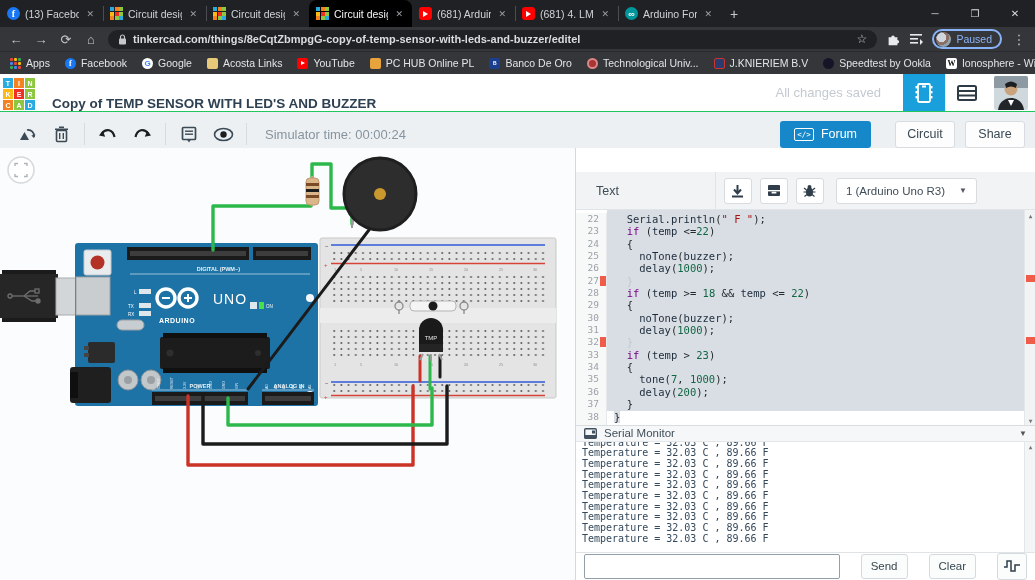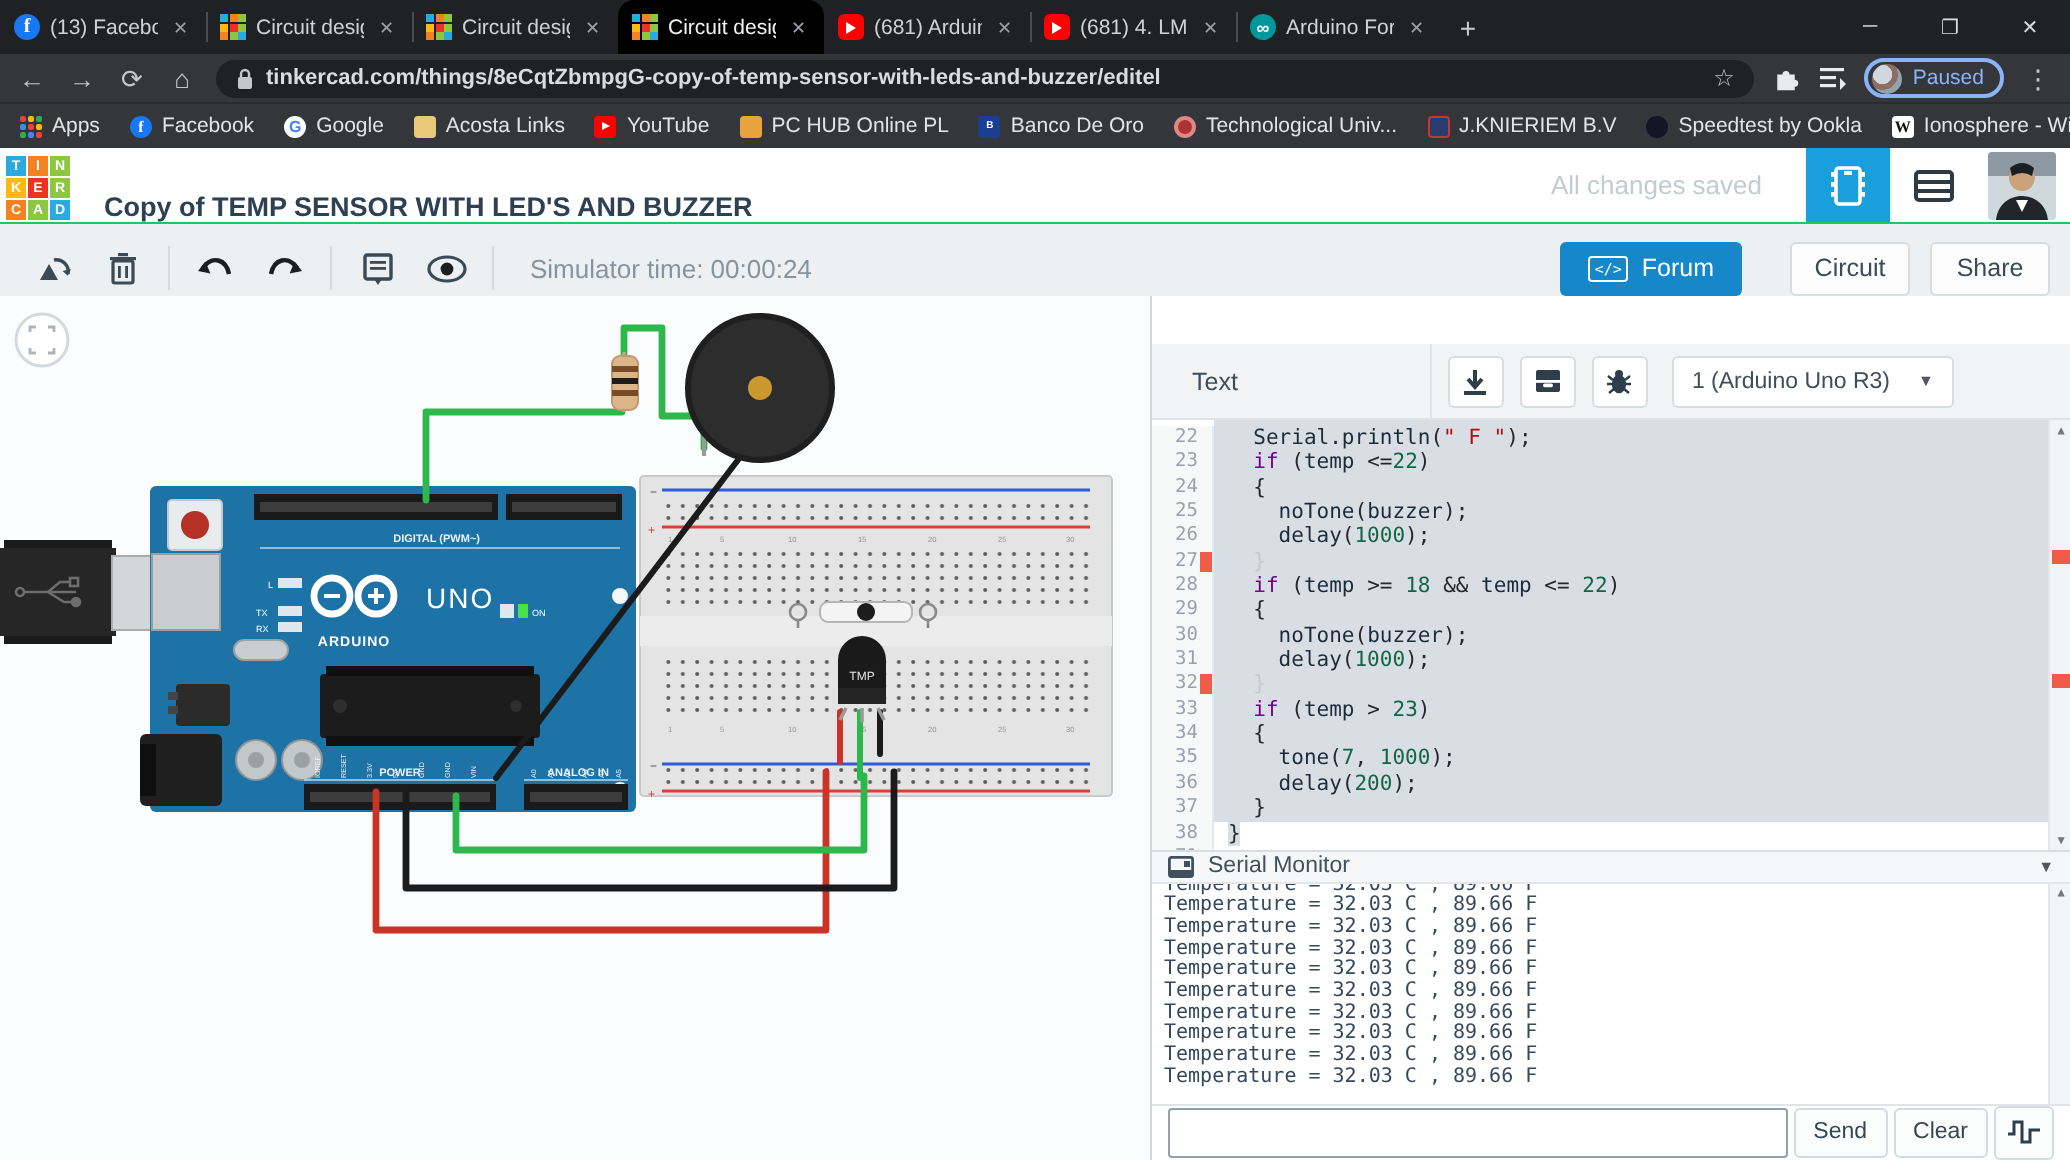--- a/index.html
+++ b/index.html
@@ -122,21 +122,21 @@
   
   .sm-head { height:17px; background:#f6f7f8; border-top:1px solid #d9dde0; border-bottom:1px solid #e4e7ea; display:flex; align-items:center; padding:0 8px; gap:7px; }
   .sm-title { font-size:11.5px; color:#41505c; }
   .sm-caret { margin-left:auto; font-size:8px; color:#555; }
   .sm-out { position:relative; height:116px; overflow:hidden; font-family:"DejaVu Sans Mono",monospace; }
   .sm-lines { margin-top:-4px; padding-left:6px; }
   .sm-line { font-size:10px; line-height:10.7px; color:#35495c; white-space:nowrap; }
   .sm-scroll { position:absolute; right:0; top:0; bottom:0; width:11px; background:#f4f5f6; border-left:1px solid #e4e7ea; }
 
   
-  .sm-input-row { flex:1; border-top:1px solid #e1e4e7; display:flex; align-items:center; padding:0 8px; gap:3px; }
+  .sm-input-row { flex:1; border-top:1px solid #e1e4e7; display:flex; align-items:center; padding:0 8px; gap:21px; }
   .sm-input { flex:1; height:25px; border:1px solid #93a0a9; border-radius:2px; background:#fff; font-size:12px; padding:0 6px; outline:none; font-family:"Liberation Sans",sans-serif; }
   .sm-btn { height:25px; padding:0 9px; background:#fbfcfc; border:1px solid #d5dade; border-radius:3px; font-size:11.5px; color:#37474f; display:flex; align-items:center; cursor:pointer; }
   .sm-wave { width:30px; height:27px; background:#fbfcfc; border:1px solid #d5dade; border-radius:3px; display:flex; align-items:center; justify-content:center; cursor:pointer; }
 </style>
 </head>
 <body>
 
 <div id="app">
 
   <div class="tab-strip">

